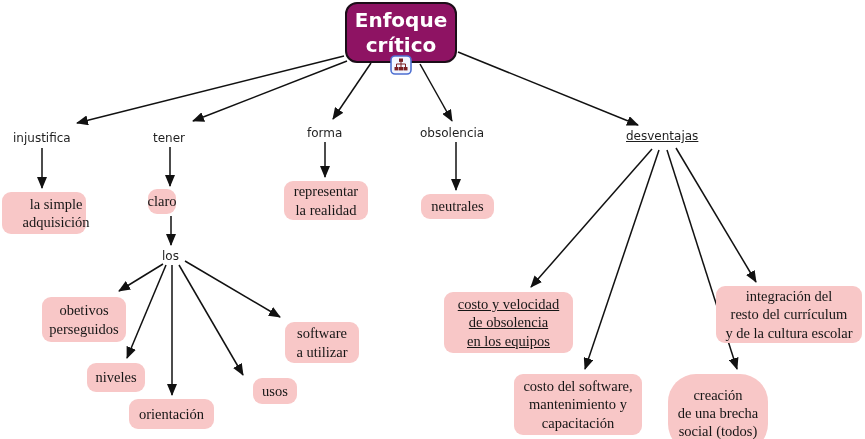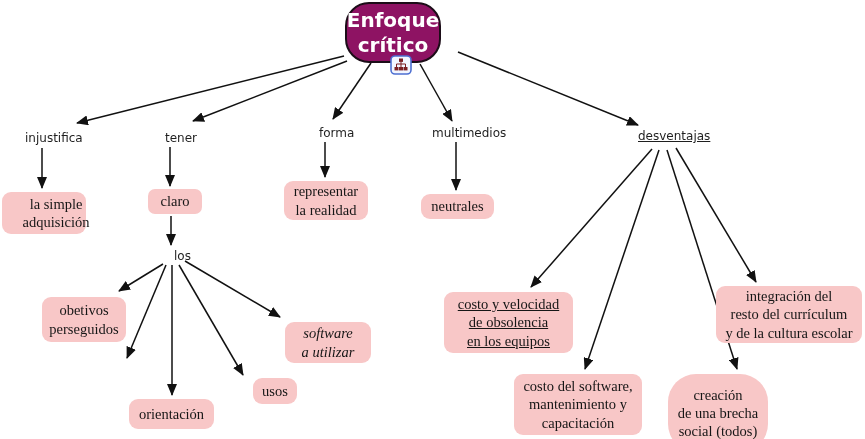--- a/index.html
+++ b/index.html
@@ -22,25 +22,25 @@
   #arrows line {
     stroke: var(--arrow, #111111);
     stroke-width: 1.5;
   }
   .arrowhead { fill: var(--arrow, #111111); }
 
   
   #n-root {
     position: absolute;
     left: 345px; top: 2px;
-    width: 96px; height: 61px;
+    width: 112px; height: 61px;
     box-sizing: border-box;
     background: var(--root-fill, #8e1363);
     border: 2px solid var(--root-border, #1c0d18);
-    border-radius: 24px;
+    border-radius: 12px;
     color: var(--root-text, #ffffff);
     font-weight: bold;
     font-size: 20px;
     line-height: 1.22;
     display: flex; align-items: center; justify-content: center;
     text-align: center;
     white-space: pre-line;
     cursor: default;
   }
 
@@ -51,21 +51,20 @@
     width: 22px; height: 20px;
   }
 
   
   .link-label {
     position: absolute;
     color: var(--label-text, #1f1f1f);
     font-size: 12px;
     white-space: nowrap;
     cursor: default;
-    margin-left: 12px;
   }
   #l-injustifica { left: 13px;  top: 131px; }
   #l-tener       { left: 153px; top: 131px; }
   #l-forma       { left: 307px; top: 126px; }
   #l-multimedios { left: 420px; top: 126px; }
   #l-desventajas { left: 626px; top: 129px; text-decoration: underline; }
   #l-los         { left: 162px; top: 249px; }
 
   
   .concept {
@@ -77,28 +76,28 @@
     font-size: 14.5px;
     line-height: 1.26;
     border-radius: 9px;
     display: flex; align-items: center; justify-content: center;
     text-align: center;
     white-space: pre-line;
     padding: 2px 4px;
     cursor: default;
   }
   #c-adquisicion    { left: 2px;   top: 192px; width: 84px;  height: 42px; padding-left: 28px; }
-  #c-claro          { left: 148px; top: 189px; width: 54px;  height: 25px; border-radius: 7px; }
+  #c-claro          { left: 148px; top: 189px; width: 28px;  height: 25px; }
   #c-representar    { left: 284px; top: 181px; width: 84px;  height: 39px; }
   #c-neutrales      { left: 421px; top: 194px; width: 73px;  height: 25px; }
   #c-obetivos       { left: 42px;  top: 297px; width: 84px;  height: 45px; }
   #c-niveles        { left: 87px;  top: 363px; width: 58px;  height: 29px; }
   #c-orientacion    { left: 129px; top: 399px; width: 85px;  height: 30px; }
   #c-usos           { left: 232px; top: 378px; width: 44px;  height: 26px; margin-left: 21px; }
-  #c-software       { left: 285px; top: 322px; width: 86px;  height: 41px; font-style: italic; }
+  #c-software       { left: 285px; top: 322px; width: 74px;  height: 41px; }
   #c-costo-equipos  { left: 444px; top: 292px; width: 129px; height: 61px; text-decoration: underline; }
   #c-costo-software { left: 514px; top: 374px; width: 128px; height: 61px; }
   #c-brecha         { left: 668px; top: 374px; width: 100px; height: 78px; border-radius: 28px; }
   #c-integracion    { left: 716px; top: 286px; width: 146px; height: 57px; }
 </style>
 </head>
 <body>
 
 <div id="canvas">
 
@@ -147,32 +146,33 @@
         <rect x="4.5" y="12" width="4" height="3.4"></rect>
         <rect x="9" y="12" width="4" height="3.4"></rect>
         <rect x="13.5" y="12" width="4" height="3.4"></rect>
       </g>
     </svg>
   </div>
 
   <div class="link-label" id="l-injustifica">injustifica</div>
   <div class="link-label" id="l-tener">tener</div>
   <div class="link-label" id="l-forma">forma</div>
-  <div class="link-label" id="l-multimedios">multimedios</div>
+  <div class="link-label" id="l-multimedios">obsolencia</div>
   <div class="link-label" id="l-desventajas">desventajas</div>
   <div class="link-label" id="l-los">los</div>
 
   <div class="concept" id="c-adquisicion">la simple
 adquisición</div>
   <div class="concept" id="c-claro">claro</div>
   <div class="concept" id="c-representar">representar
 la realidad</div>
   <div class="concept" id="c-neutrales">neutrales</div>
   <div class="concept" id="c-obetivos">obetivos
 perseguidos</div>
+  <div class="concept" id="c-niveles">niveles</div>
   <div class="concept" id="c-orientacion">orientación</div>
   <div class="concept" id="c-usos">usos</div>
   <div class="concept" id="c-software">software
 a utilizar</div>
   <div class="concept" id="c-costo-equipos">costo y velocidad
 de obsolencia
 en los equipos</div>
   <div class="concept" id="c-costo-software">costo del software,
 mantenimiento y
 capacitación</div>

